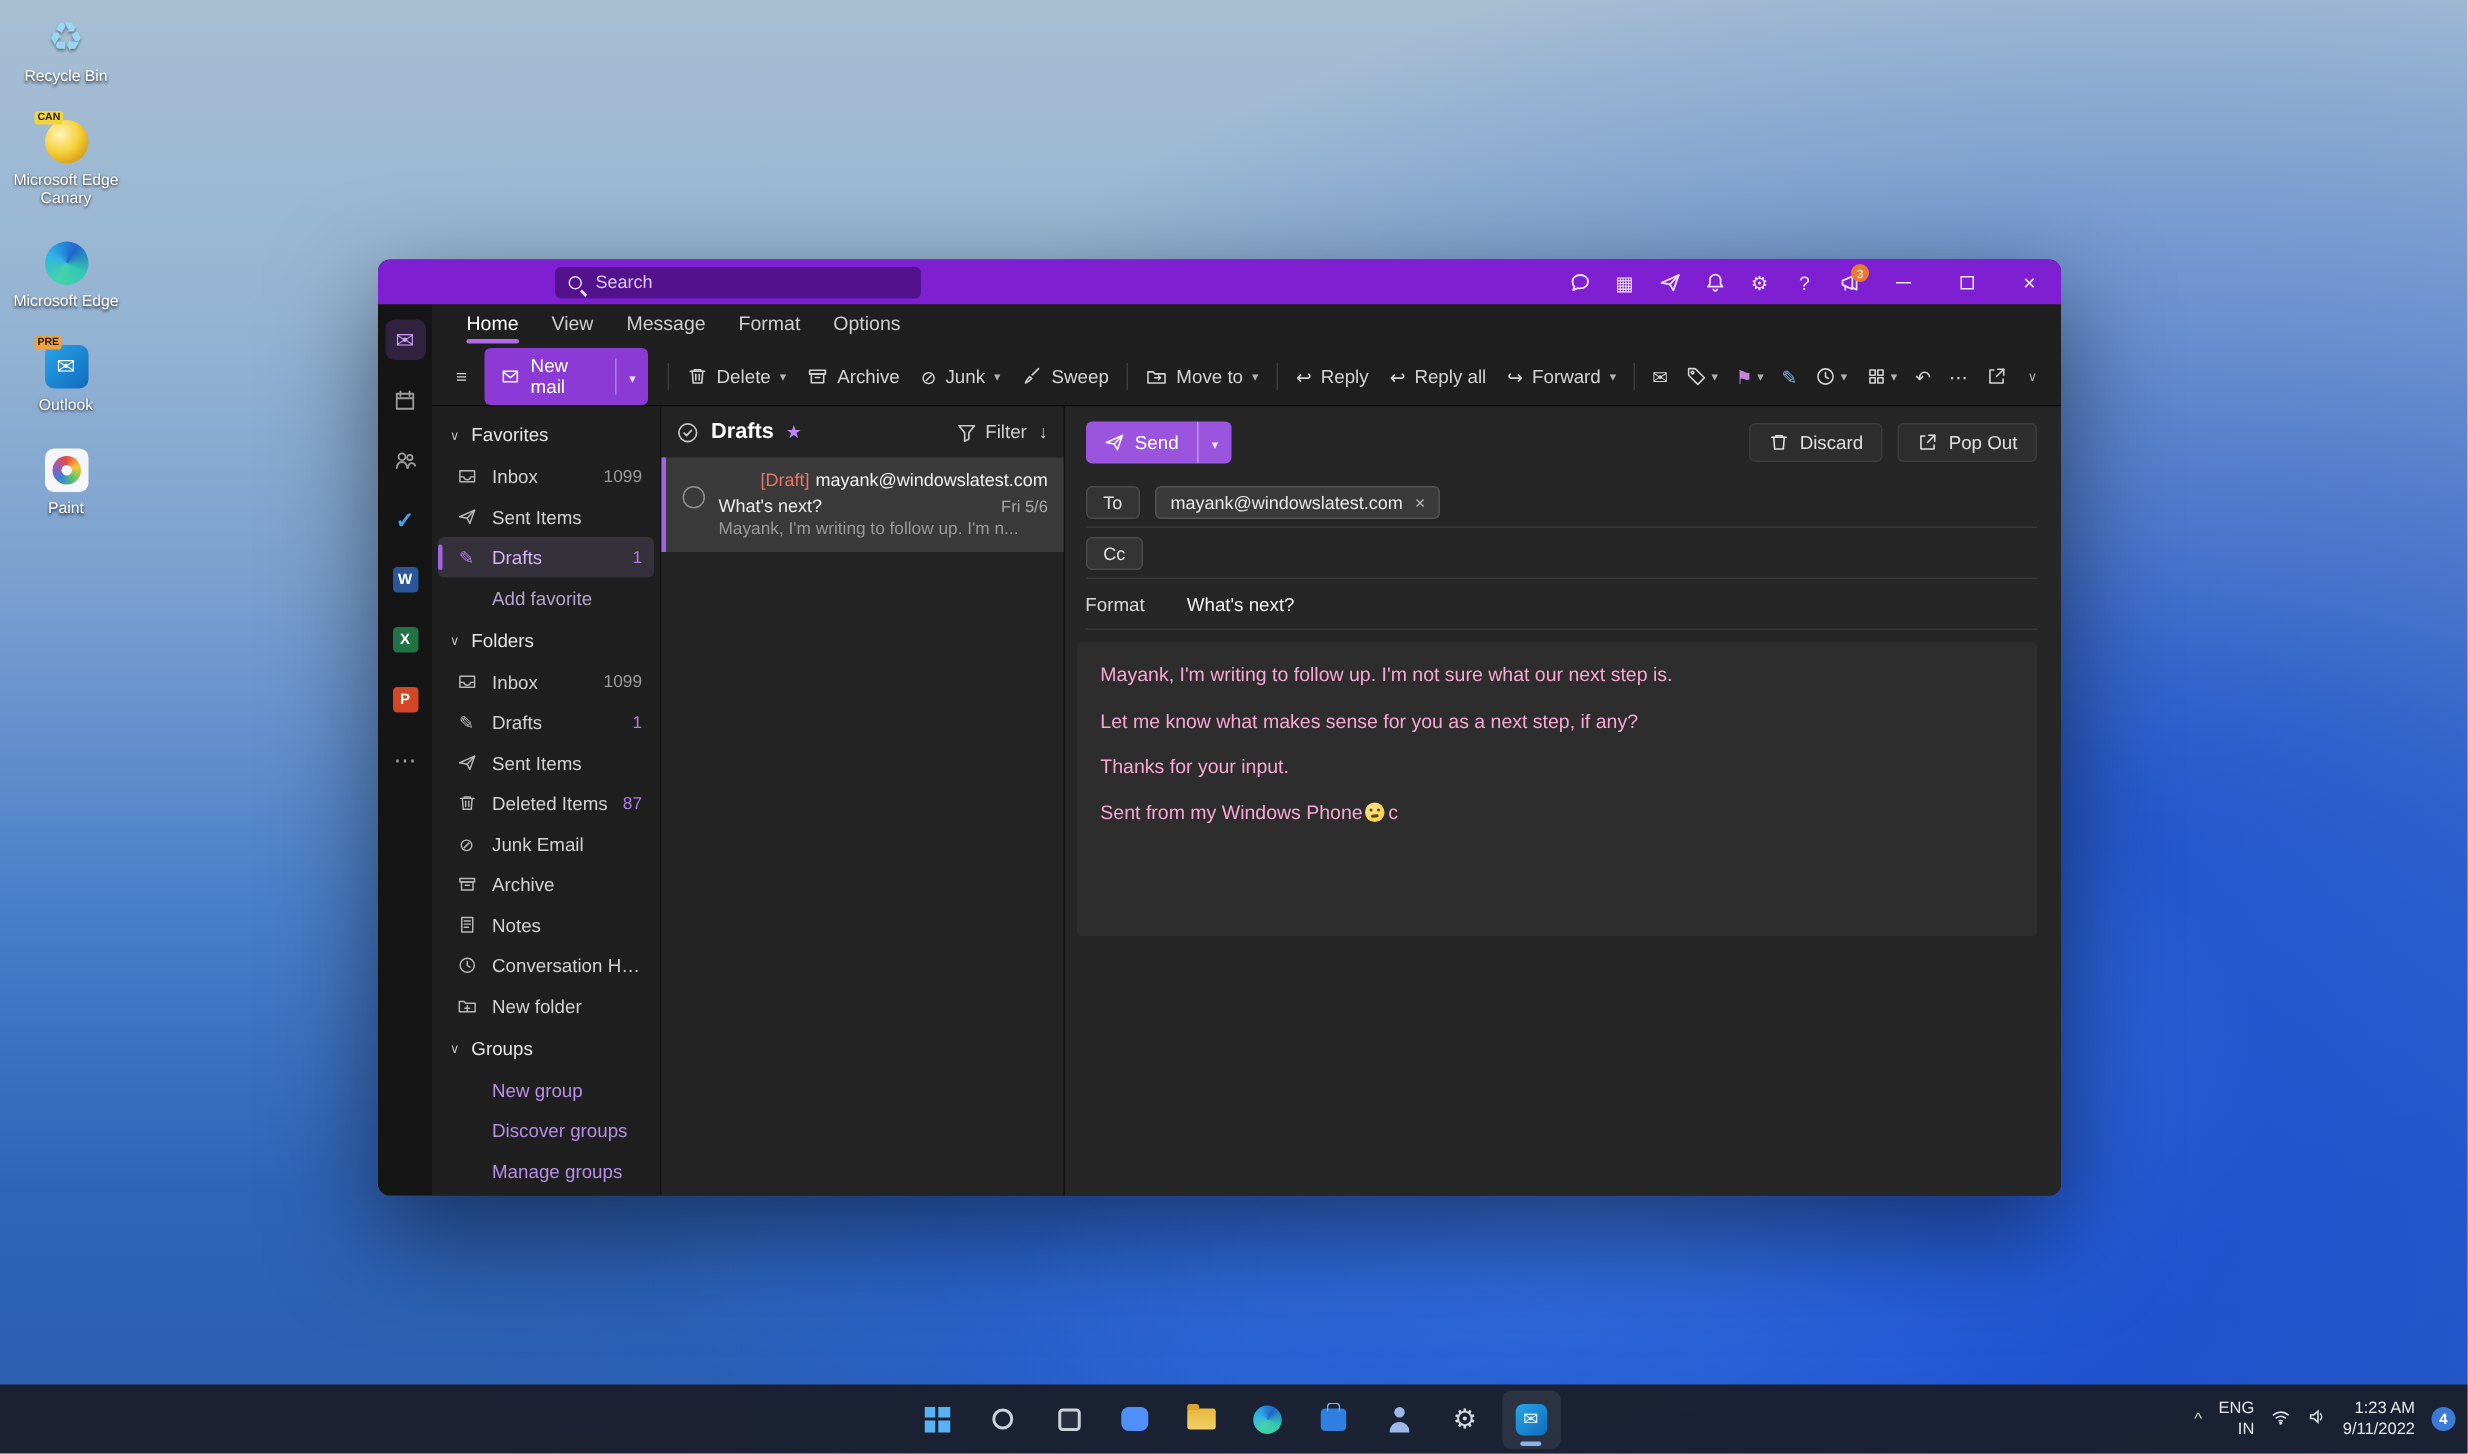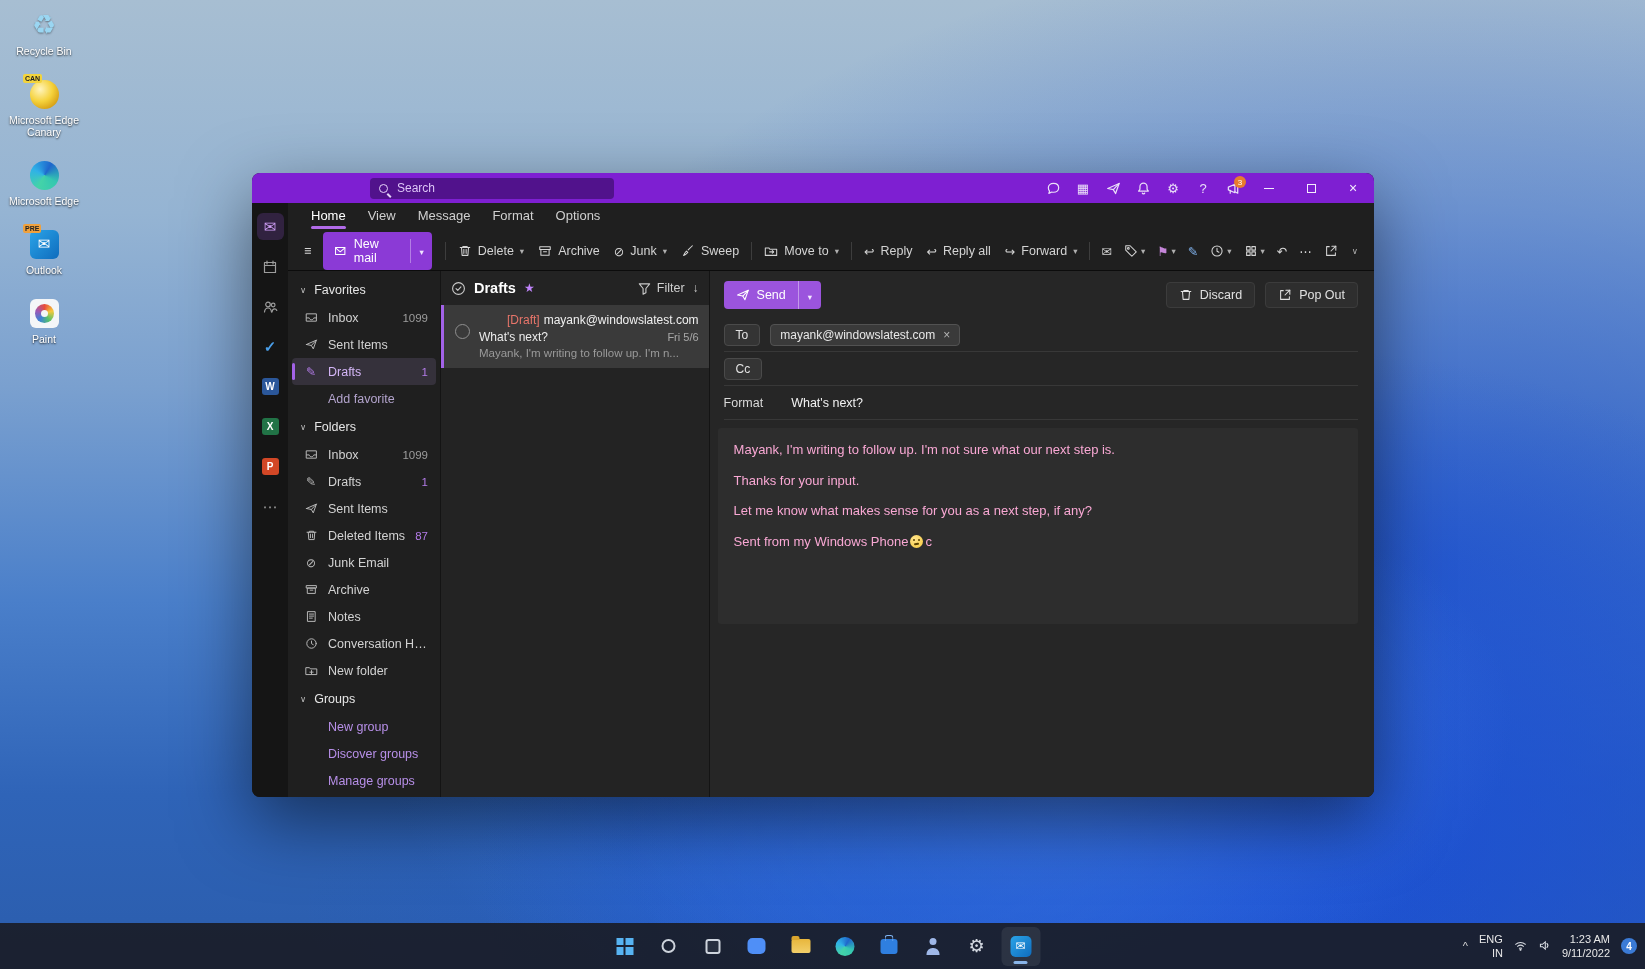--- a/index.html
+++ b/index.html
@@ -645,22 +645,22 @@
           <div class="frow">
             <button class="pill">Cc</button>
           </div>
           <div class="frow">
             <span class="sub-label">Format</span>
             <span class="sub-val">What's next?</span>
           </div>
 
           <div class="bodybox">
             <p>Mayank, I'm writing to follow up. I'm not sure what our next step is.</p>
+            <p>Let me know what makes sense for you as a next step, if any?</p>
             <p>Thanks for your input.</p>
-            <p>Let me know what makes sense for you as a next step, if any?</p>
             <p><span>Sent from my Windows Phone</span><span class="emoji-face"></span><span>c</span></p>
           </div>
         </div>
       </div>
     </div>
   </div>
 </div>
 
 <div class="taskbar">
   <div class="tb-center">

